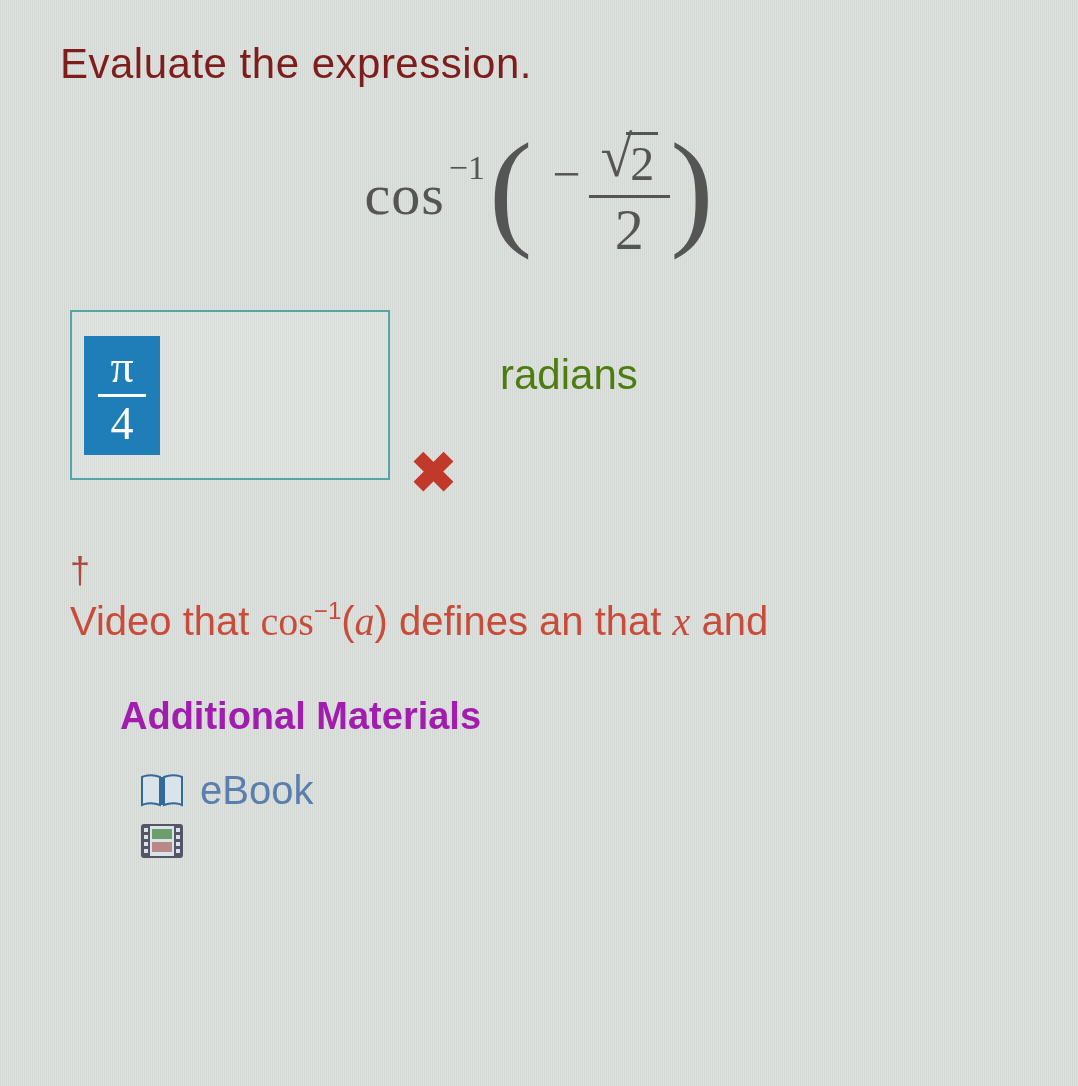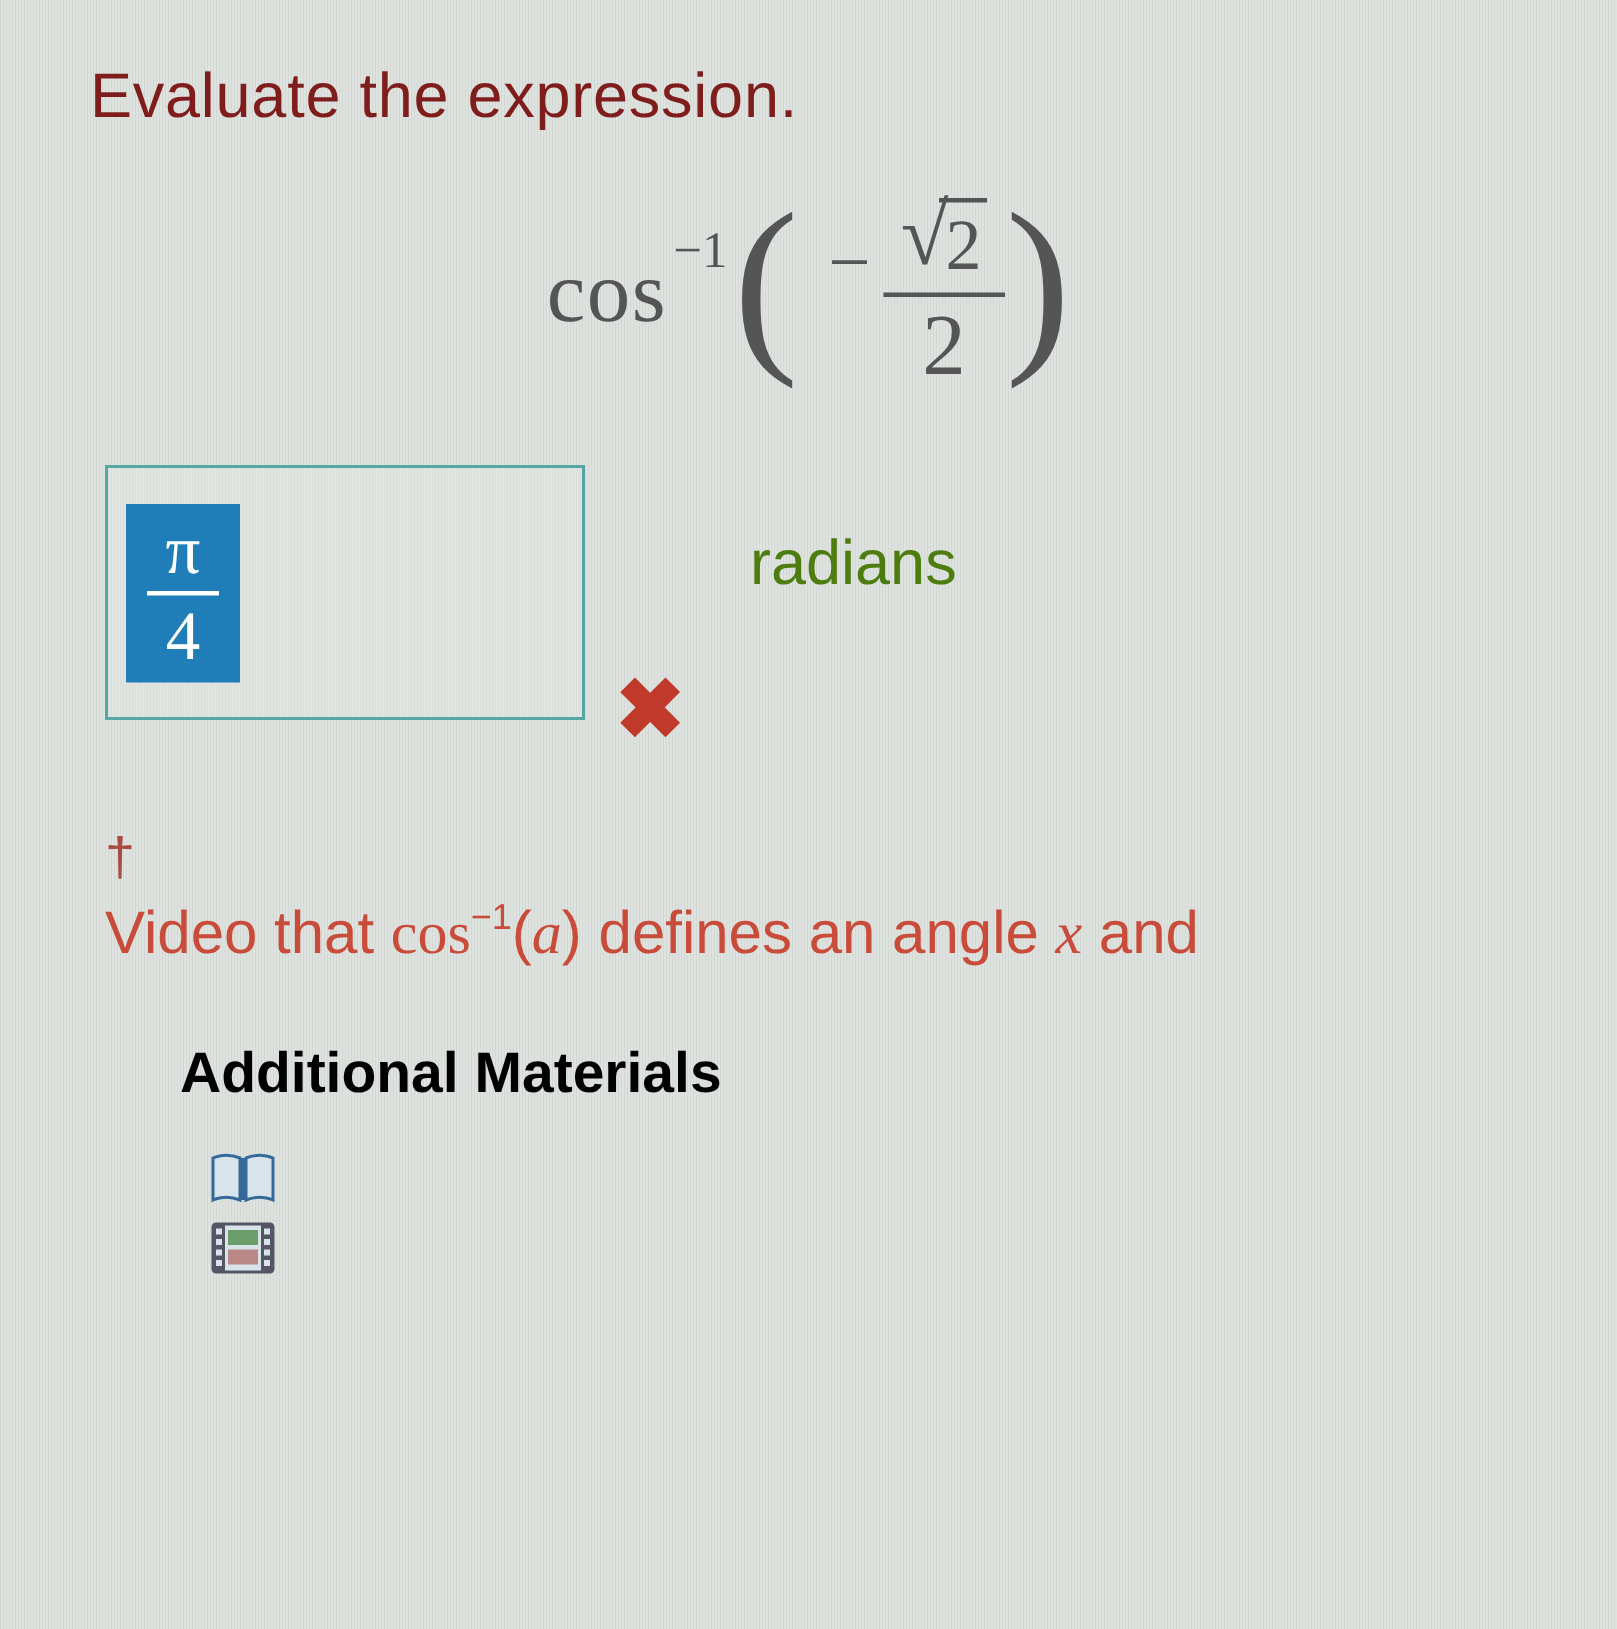--- a/index.html
+++ b/index.html
@@ -160,21 +160,21 @@
   }
   .hint .sup2 {
     font-size: 24px;
     position: relative;
     top: -16px;
   }
   .hint .ital { font-style: italic; font-family: "Times New Roman", serif; }
   .materials-header {
     font-size: 38px;
     font-weight: bold;
-    color: #000000;
+    color: #a21caf;
     margin: 50px 0 30px 60px;
   }
   .material-link {
     display: flex;
     align-items: center;
     gap: 16px;
     margin-left: 80px;
     margin-top: 10px;
     font-size: 40px;
     color: #5a7fae;
@@ -216,31 +216,32 @@
       <span class="chip-den">4</span>
     </span>
   </div>
   <span class="radians-label">radians</span>
   <span class="x-mark">✖</span>
 </div>
 
 <div class="dagger">†</div>
 
 <div class="hint">
-  <span>Video that </span><span class="cos-inline">cos</span><span class="sup2">−1</span>(<span class="ital">a</span>)<span> defines an angle </span><span class="ital">x</span><span> and</span>
+  <span>Video that </span><span class="cos-inline">cos</span><span class="sup2">−1</span>(<span class="ital">a</span>)<span> defines an that </span><span class="ital">x</span><span> and</span>
 </div>
 
 <div class="materials-header">Additional Materials</div>
 
 <div class="material-link">
   <svg class="icon-book" viewBox="0 0 44 36">
     <path d="M2 4 C2 4 10 0 20 4 L20 32 C10 28 2 32 2 32 Z" fill="#d8e4ea" stroke="#34699a" stroke-width="2"></path>
     <path d="M42 4 C42 4 34 0 24 4 L24 32 C34 28 42 32 42 32 Z" fill="#d8e4ea" stroke="#34699a" stroke-width="2"></path>
     <rect x="20" y="4" width="4" height="28" fill="#34699a"></rect>
   </svg>
+  <span>eBook</span>
 </div>
 
 <div class="material-link">
   <svg class="icon-film" viewBox="0 0 44 36">
     <rect x="2" y="2" width="40" height="32" rx="2" fill="#d8e4ea" stroke="#556" stroke-width="2"></rect>
     <rect x="2" y="2" width="8" height="32" fill="#556"></rect>
     <rect x="34" y="2" width="8" height="32" fill="#556"></rect>
     <rect x="4" y="5" width="4" height="4" fill="#d8e4ea"></rect>
     <rect x="4" y="12" width="4" height="4" fill="#d8e4ea"></rect>
     <rect x="4" y="19" width="4" height="4" fill="#d8e4ea"></rect>

